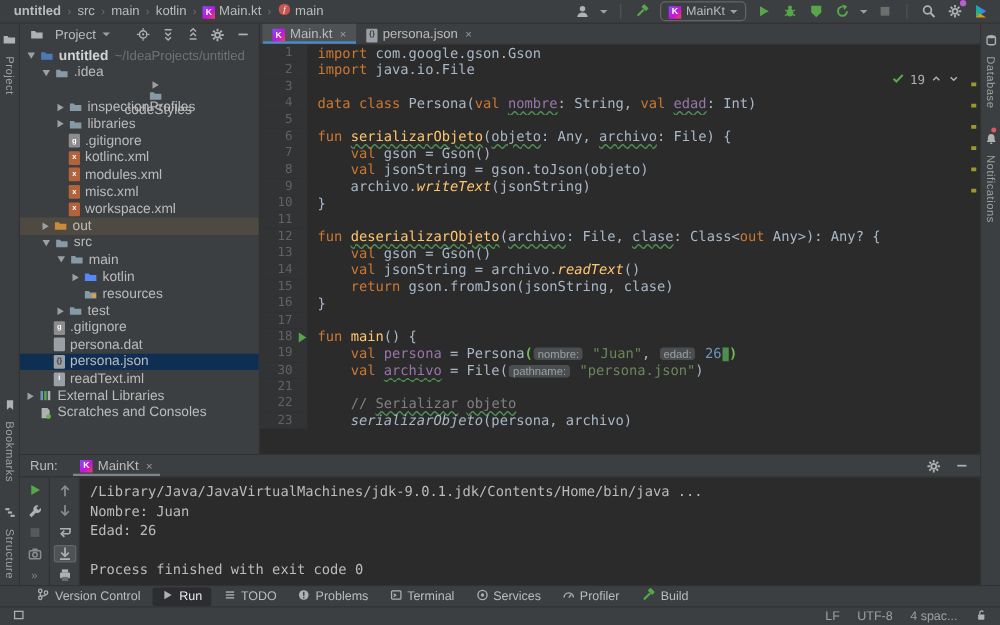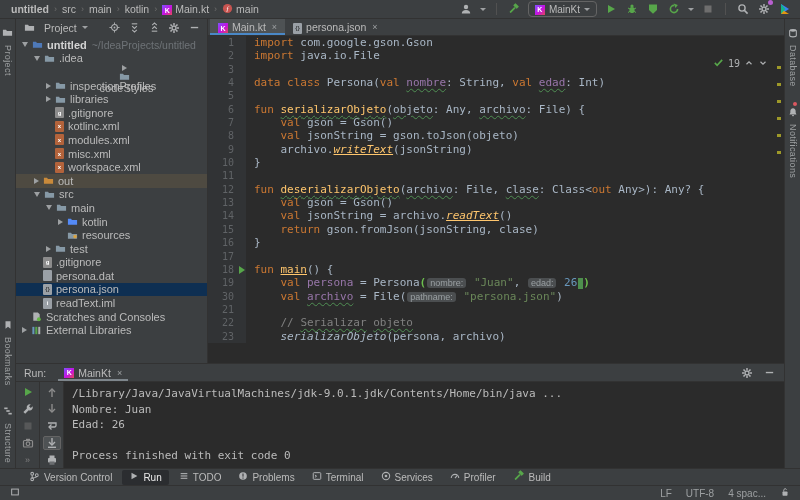--- a/index.html
+++ b/index.html
@@ -55,21 +55,21 @@
   .etab { display:flex; align-items:center; gap:4px; font-size:10.5px; color:#BBBBBB; padding:0 8px; }
   .etab.active { background:#4E5254; box-shadow:inset 0 -2px 0 #4A88C7; }
   .tab-close { color:#9DA0A2; font-size:9px; margin-left:2px; }
   .kicon { width:10px; height:10px; background:linear-gradient(135deg,#7F52FF 0%,#C711E1 55%,#E44857 100%); display:inline-flex; align-items:center; justify-content:center; color:#fff; font-size:7px; font-weight:bold; flex:0 0 auto; }
   #code-area { flex:1; position:relative; overflow:hidden; font-family:"DejaVu Sans Mono",monospace; font-size:11px; }
   .cl { display:flex; height:13.35px; line-height:13.35px; }
   .gut { flex:0 0 38px; background:#313335; color:#606366; font-size:10px; text-align:right; padding-right:12px; position:relative; font-family:"DejaVu Sans Mono",monospace; }
   .run-arrow { position:absolute; right:1px; top:3px; width:0; height:0; border-top:4px solid transparent; border-bottom:4px solid transparent; border-left:6px solid #57A64A; }
   .ct { white-space:pre; color:#A9B7C6; padding-left:8px; }
   .seg-k { color:#CC7832; } .seg-s { color:#6A8759; } .seg-n { color:#6897BB; }
-  .seg-c { color:#808080; } .seg-f { color:#FFC66D;text-decoration:underline; } .seg-p { color:#9876AA; }
+  .seg-c { color:#808080; } .seg-f { color:#FFC66D; } .seg-p { color:#9876AA; }
   .seg-t { color:#A9B7C6; } .seg-i { font-style:italic; }
   .seg-u { text-decoration:underline; text-decoration-style:wavy; text-decoration-color:#4F8F53; text-decoration-thickness:1px; text-underline-offset:2px; }
   .seg-hint { background:#4B4E50; color:#9AA0A3; border-radius:3px; padding:0 3px; font-size:9px; margin:0 1px; font-family:"Liberation Sans",sans-serif; }
   .seg-paren { color:#6CBF4E; font-weight:bold; }
   .seg-caret { display:inline-block; width:5px; height:11px; background:#4E8F4E; vertical-align:middle; margin-left:1px; }
   #inspections { position:absolute; top:21px; right:16px; display:flex; align-items:center; gap:4px; font-size:10px; color:#AFB1B3; z-index:5; background:transparent; }
   #stripe-marks { position:absolute; top:30px; right:3px; width:4px; z-index:4; }
   #stripe-marks span { display:block; width:4px; height:3px; background:#BBB529; margin-bottom:14px; opacity:.8; }
 
   
@@ -469,39 +469,39 @@
                 <span class="tlabel">persona.json</span>
               </div>
               <div class="trow" style="padding-left: 18px;">
                 <span class="tri-sp"></span>
                 <span class="ticon">
                   <span class="fic" style="background:#9AA0A6">i</span>
                 </span>
                 <span class="tlabel">readText.iml</span>
               </div>
               <div class="trow" style="padding-left: 6px;">
-                <span class="tri-sp"></span>
-                <span class="ticon">
-                  <svg width="11" height="11" viewBox="0 0 12 12">
-                    <path d="M2.5 1.5h5l2 2v7h-7z" fill="#AFB1B3"></path>
-                    <circle cx="8.6" cy="9" r="2.1" fill="#62B543"></circle>
-                  </svg>
-                </span>
-                <span class="tlabel">Scratches and Consoles</span>
-              </div>
-              <div class="trow" style="padding-left: 6px;">
                 <span class="tri-r"></span>
                 <span class="ticon">
                   <svg width="11" height="11" viewBox="0 0 12 12">
                     <rect x="1.5" y="2" width="2.2" height="8" fill="#6897BB"></rect>
                     <rect x="4.7" y="2" width="2.2" height="8" fill="#57A64A"></rect>
                     <rect x="7.9" y="2" width="2.2" height="8" fill="#AFB1B3"></rect>
                   </svg>
                 </span>
                 <span class="tlabel">External Libraries</span>
+              </div>
+              <div class="trow" style="padding-left: 6px;">
+                <span class="tri-sp"></span>
+                <span class="ticon">
+                  <svg width="11" height="11" viewBox="0 0 12 12">
+                    <path d="M2.5 1.5h5l2 2v7h-7z" fill="#AFB1B3"></path>
+                    <circle cx="8.6" cy="9" r="2.1" fill="#62B543"></circle>
+                  </svg>
+                </span>
+                <span class="tlabel">Scratches and Consoles</span>
               </div>
             </div>
         </section>
 
         <section id="editor">
           <div id="tabbar">
               <span class="etab active">
                 <span><span class="kicon">K</span></span>
                 <span>Main.kt</span>
                 <span class="tab-close">×</span>

